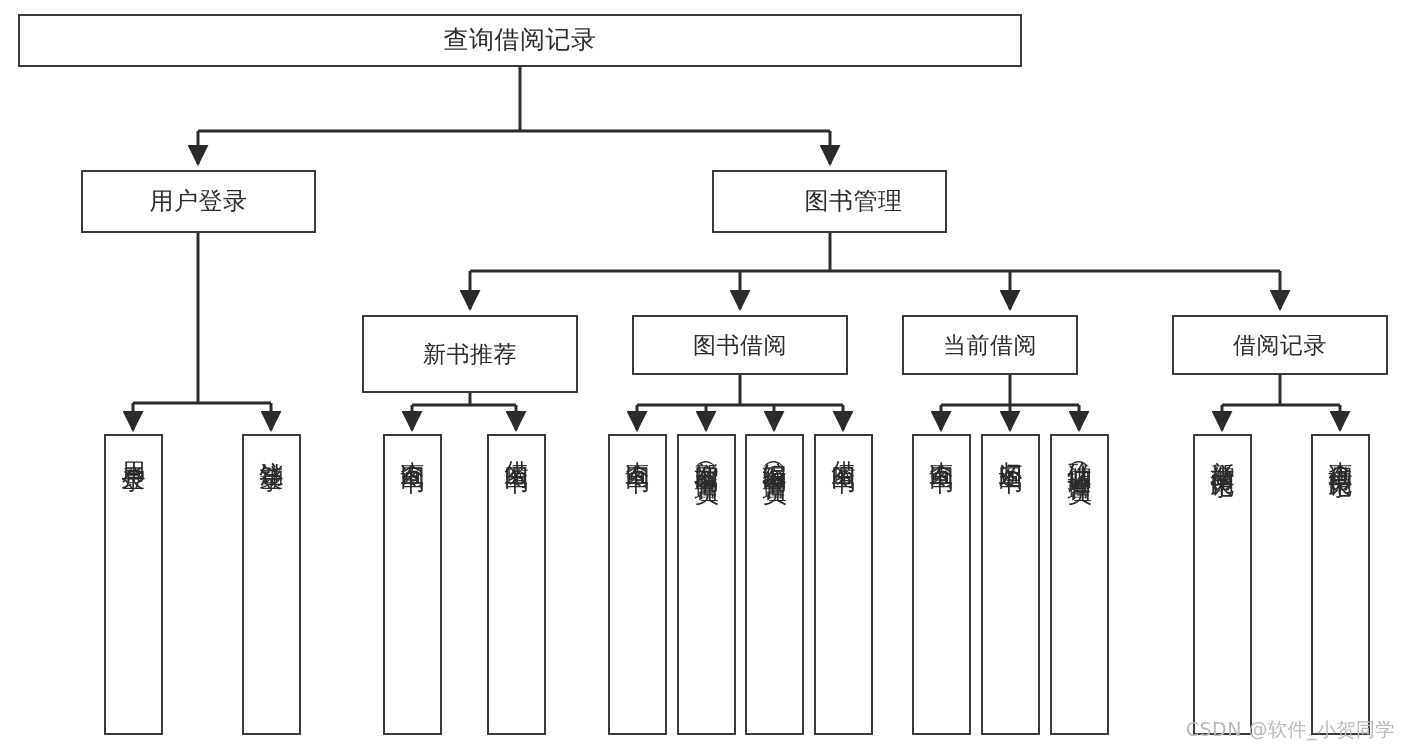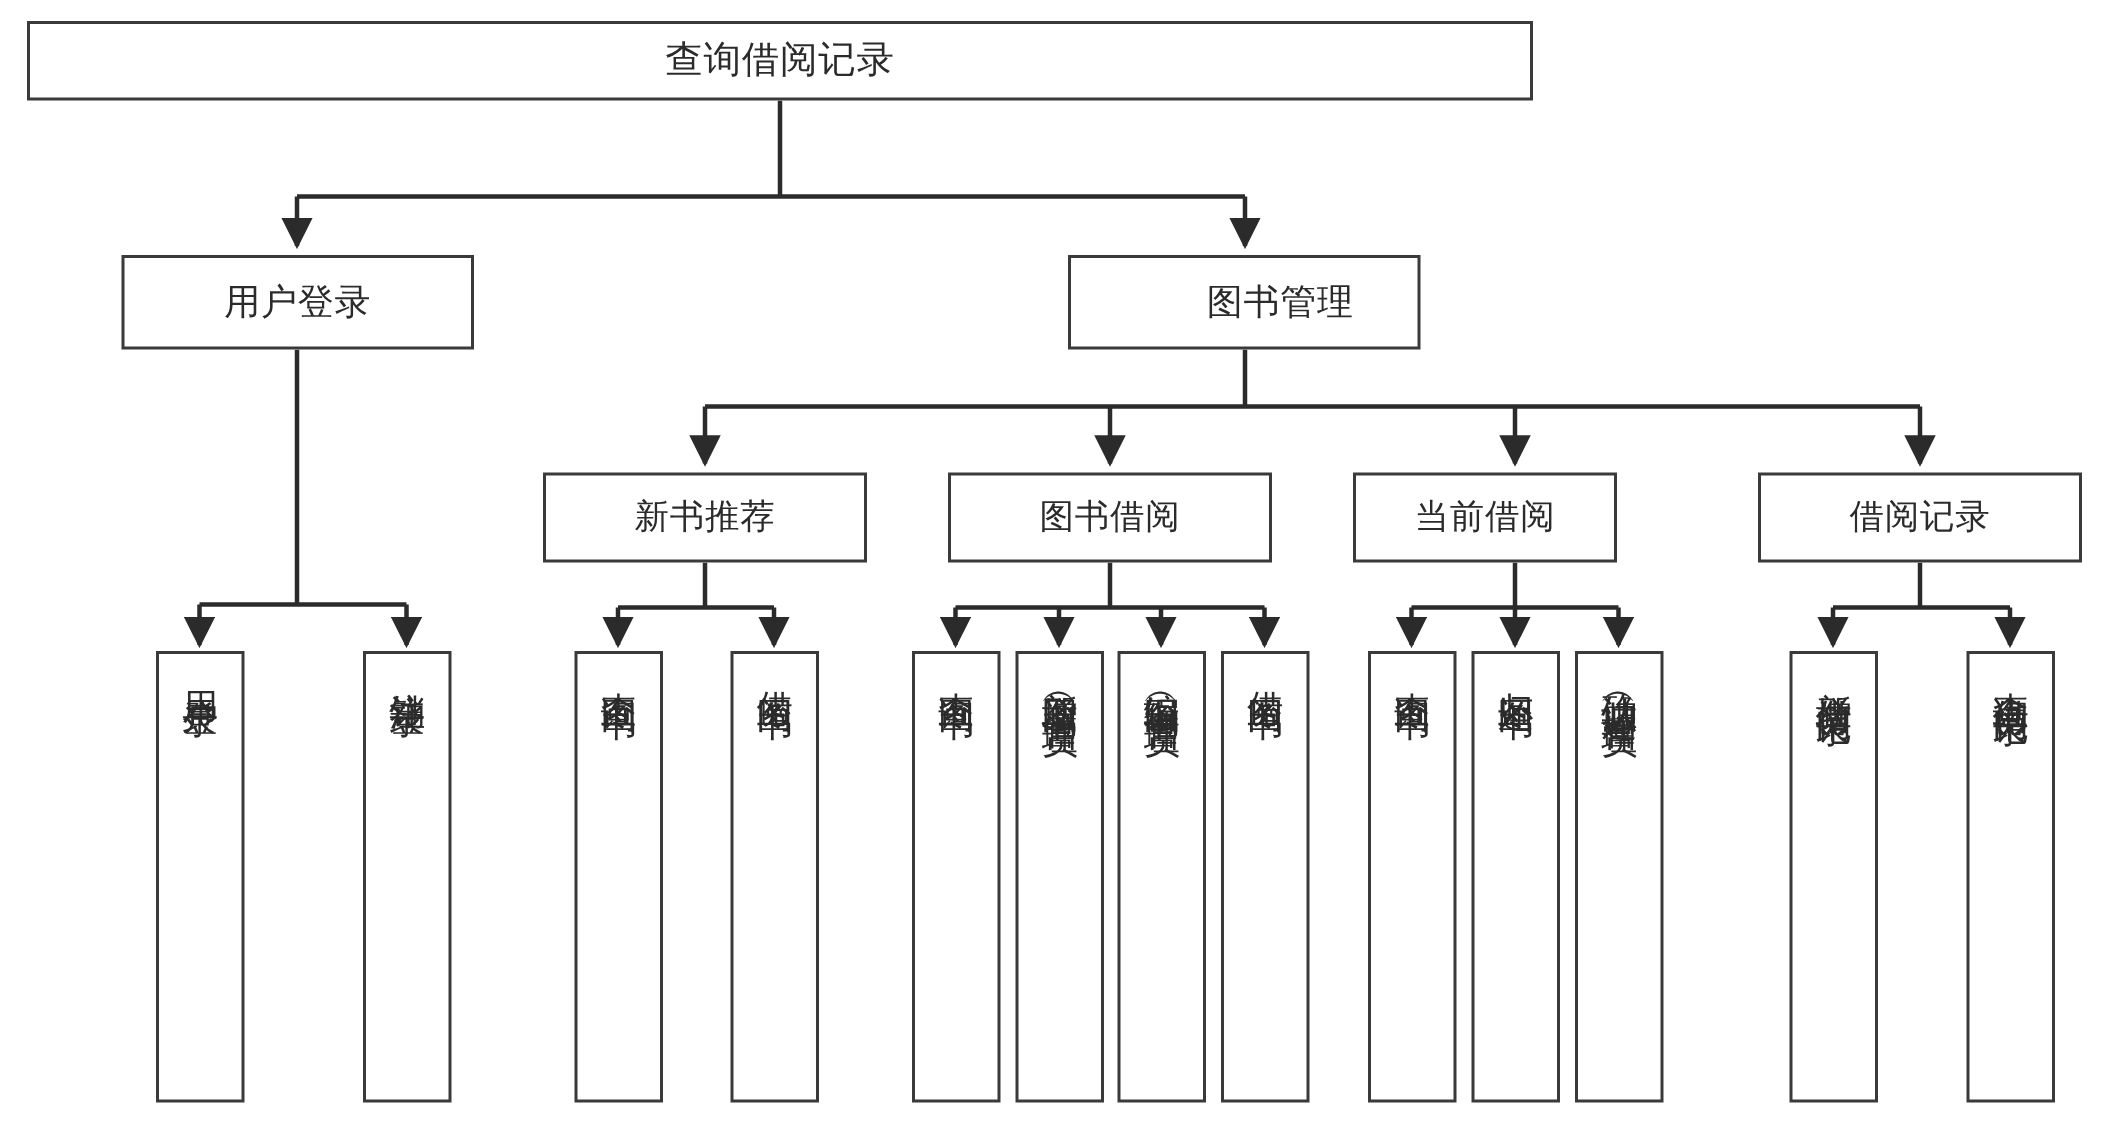--- a/index.html
+++ b/index.html
@@ -128,21 +128,21 @@
     <span class="node-label">查询借阅记录</span>
   </div>
 
   <div class="node level-1" style="left:81px; top:170px; width:235px; height:63px;">
     <span class="node-label">用户登录</span>
   </div>
   <div class="node level-1" style="left:712px; top:170px; width:235px; height:63px;padding-left:48px;">
     <span class="node-label">图书管理</span>
   </div>
 
-  <div class="node level-2" style="left:362px; top:315px; width:216px; height:60px;">
+  <div class="node level-2" style="left:362px; top:315px; width:216px; height:78px;">
     <span class="node-label">新书推荐</span>
   </div>
   <div class="node level-2" style="left:632px; top:315px; width:216px; height:60px;align-items:center;">
     <span class="node-label">图书借阅</span>
   </div>
   <div class="node level-2" style="left:902px; top:315px; width:176px; height:60px;">
     <span class="node-label">当前借阅</span>
   </div>
   <div class="node level-2" style="left:1172px; top:315px; width:216px; height:60px;">
     <span class="node-label">借阅记录</span>
@@ -185,14 +185,15 @@
     <span class="node-label">确认归还（管理员）</span>
   </div>
 
   <div class="node leaf" style="left:1193px; top:434px; width:59px; height:301px;">
     <span class="node-label">新增借阅记录</span>
   </div>
   <div class="node leaf" style="left:1311px; top:434px; width:59px; height:301px;">
     <span class="node-label">查询借阅记录</span>
   </div>
 
+  <div id="watermark">CSDN @软件_小贺同学</div>
 
 </div>
 
 </body></html>

